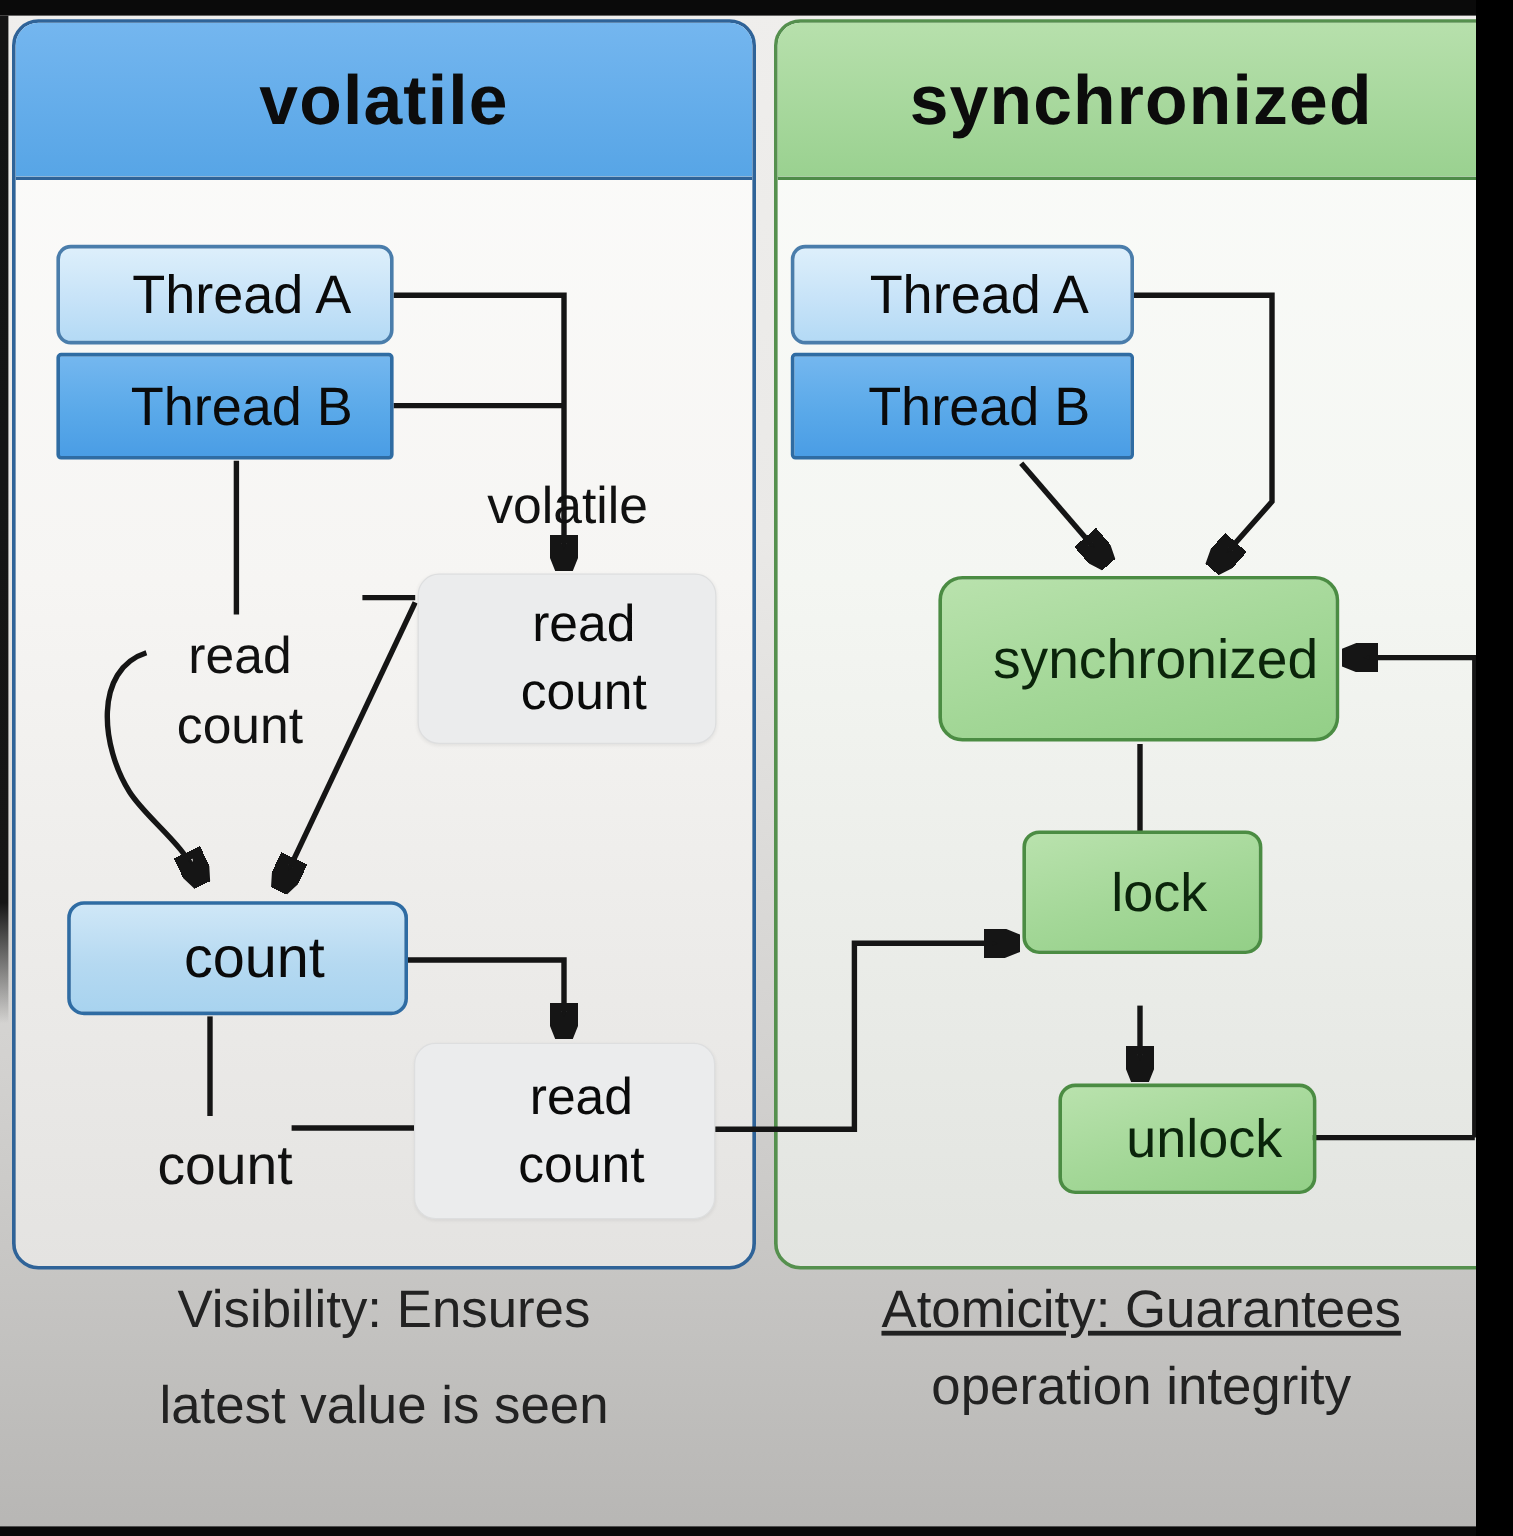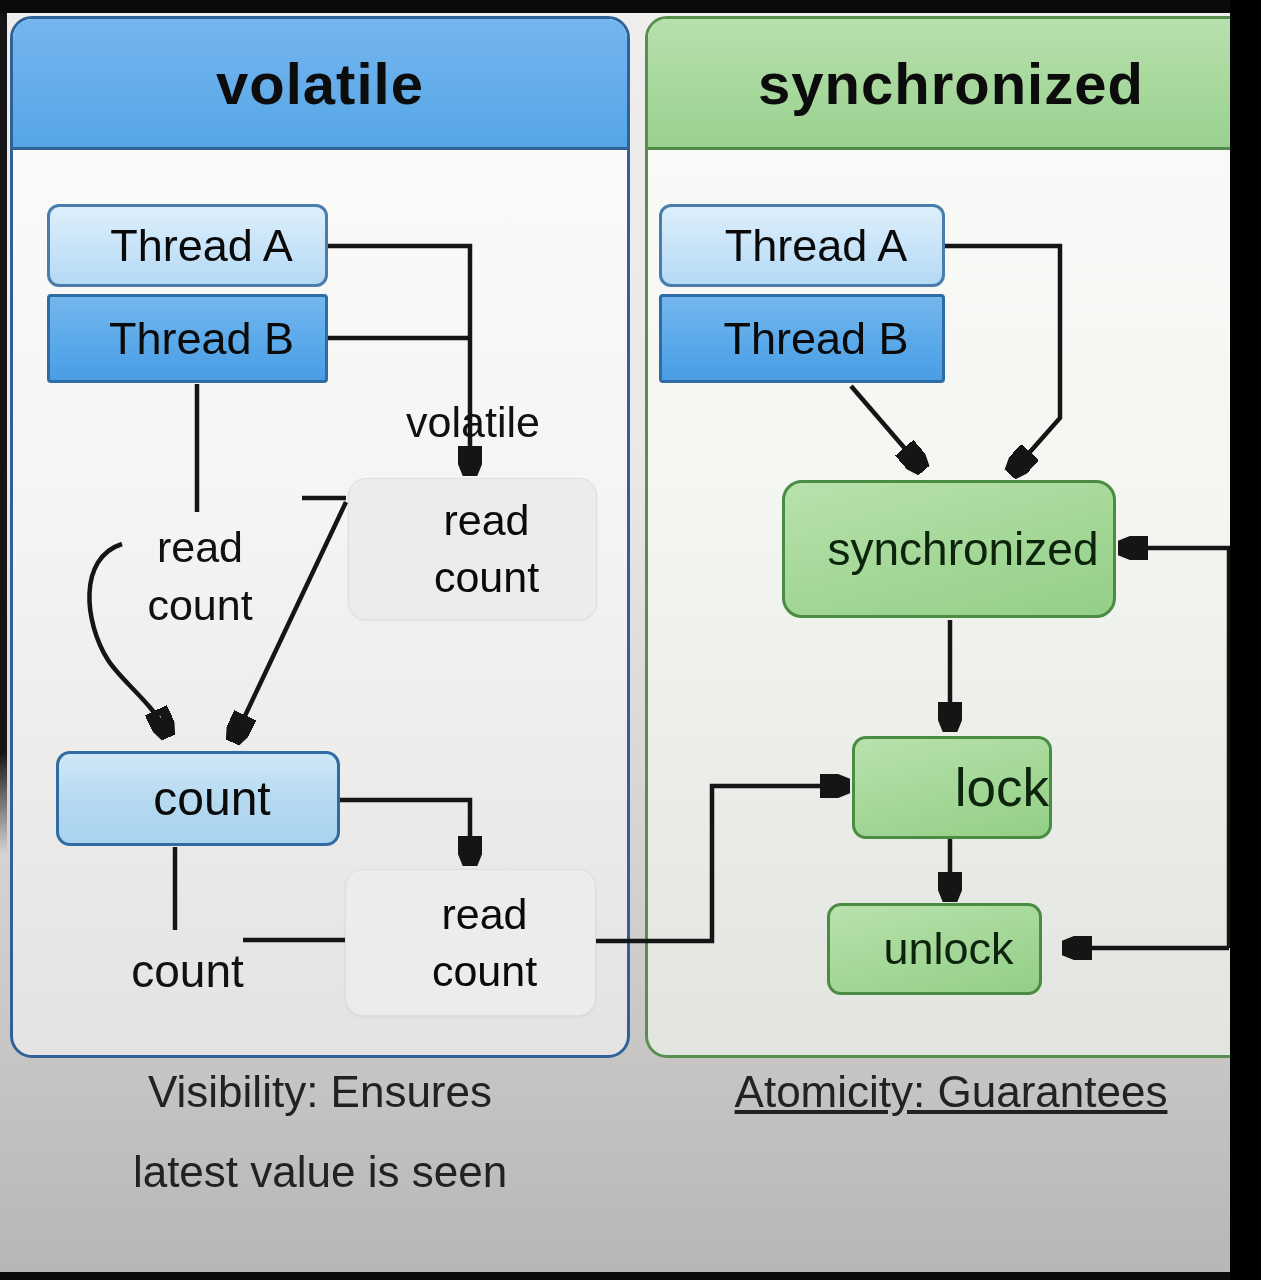--- a/index.html
+++ b/index.html
@@ -118,29 +118,30 @@
 
   <div class="bx blue-light" style="left:659px;top:204px;width:286px;height:83px;">
     <span>Thread A</span>
   </div>
   <div class="bx blue" style="left:659px;top:294px;width:286px;height:89px;">
     <span>Thread B</span>
   </div>
   <div class="bx green" style="left:782px;top:480px;width:334px;height:138px;border-radius:20px;font-size:46px;">
     <span>synchronized</span>
   </div>
-  <div class="bx green" style="left:852px;top:736px;width:200px;height:103px;border-radius:14px;font-size:53px;text-align:right;">
+  <div class="bx green" style="left:852px;top:692px;width:200px;height:103px;border-radius:14px;font-size:45px;">
     <span>lock</span>
   </div>
-  <div class="bx green" style="left:827px;top:903px;width:215px;height:92px;border-radius:14px;font-size:45px;justify-content:center;">
+  <div class="bx green" style="left:882px;top:903px;width:215px;height:92px;border-radius:14px;font-size:45px;justify-content:center;">
     <span>unlock</span>
   </div>
 
 
   <div class="caption" style="left:30px;width:580px;">
     <span style="display:block;">Visibility: Ensures</span>
     <span style="display:block;margin-top:16px;">latest value is seen</span>
   </div>
   <div class="caption" style="left:655px;width:592px;">
     <span style="display:block;text-decoration:underline;">Atomicity: Guarantees</span>
+    <span style="display:block;">operation integrity</span>
   </div>
 
 </div>
 
 </body></html>

